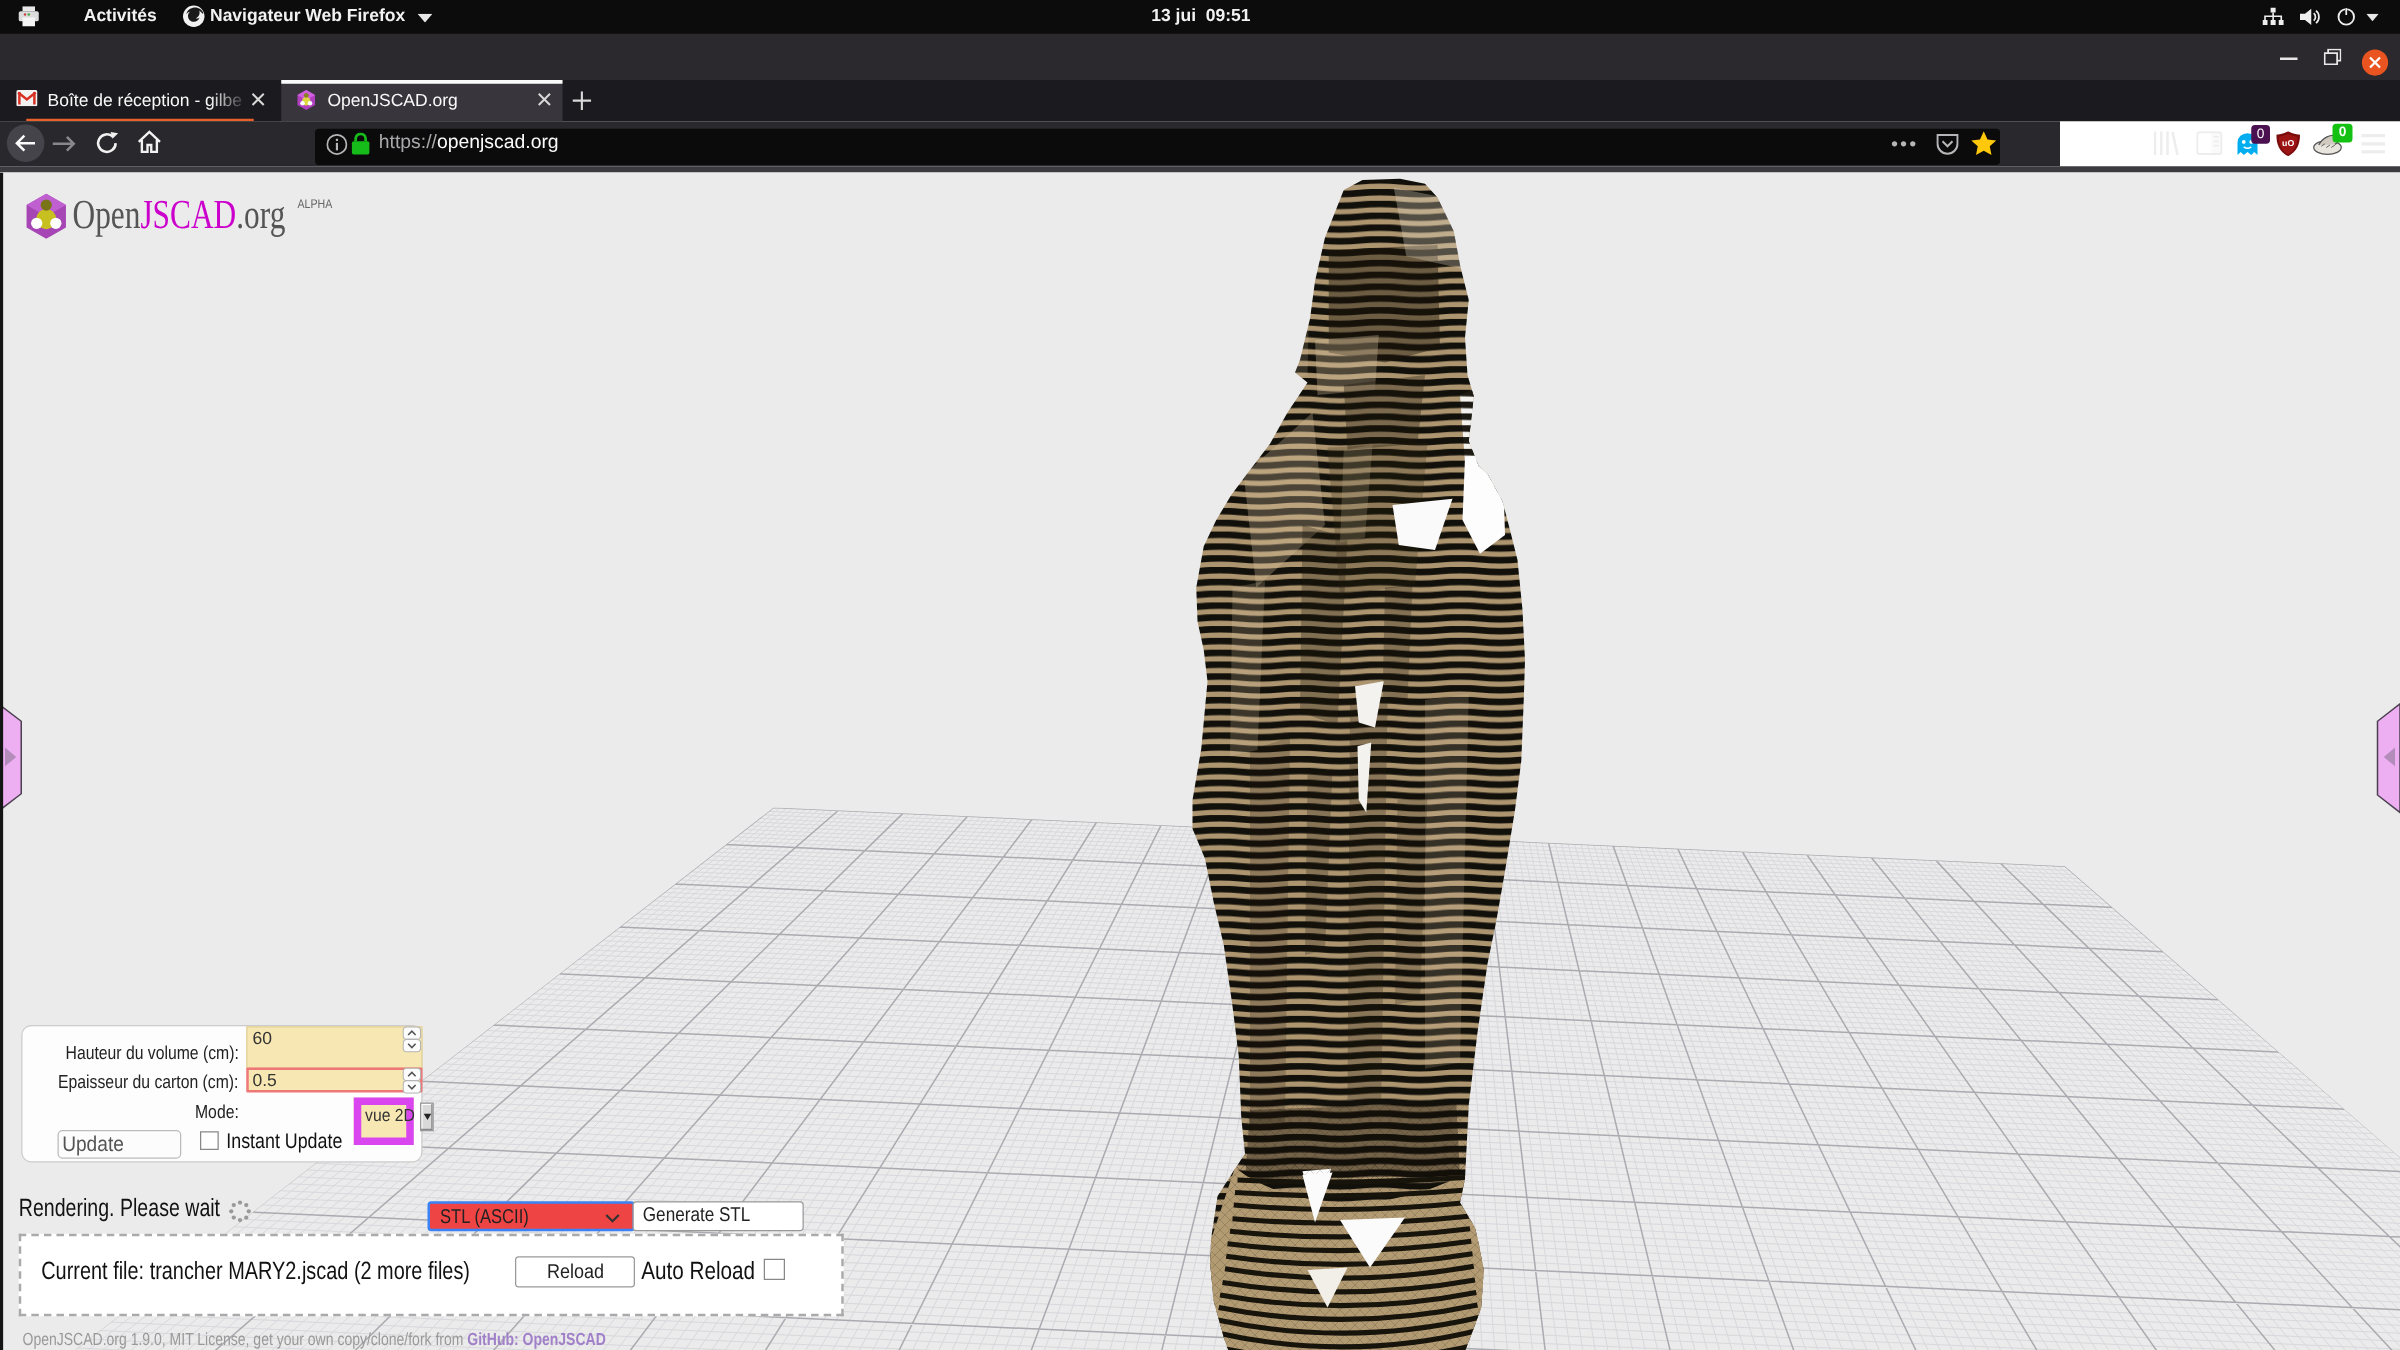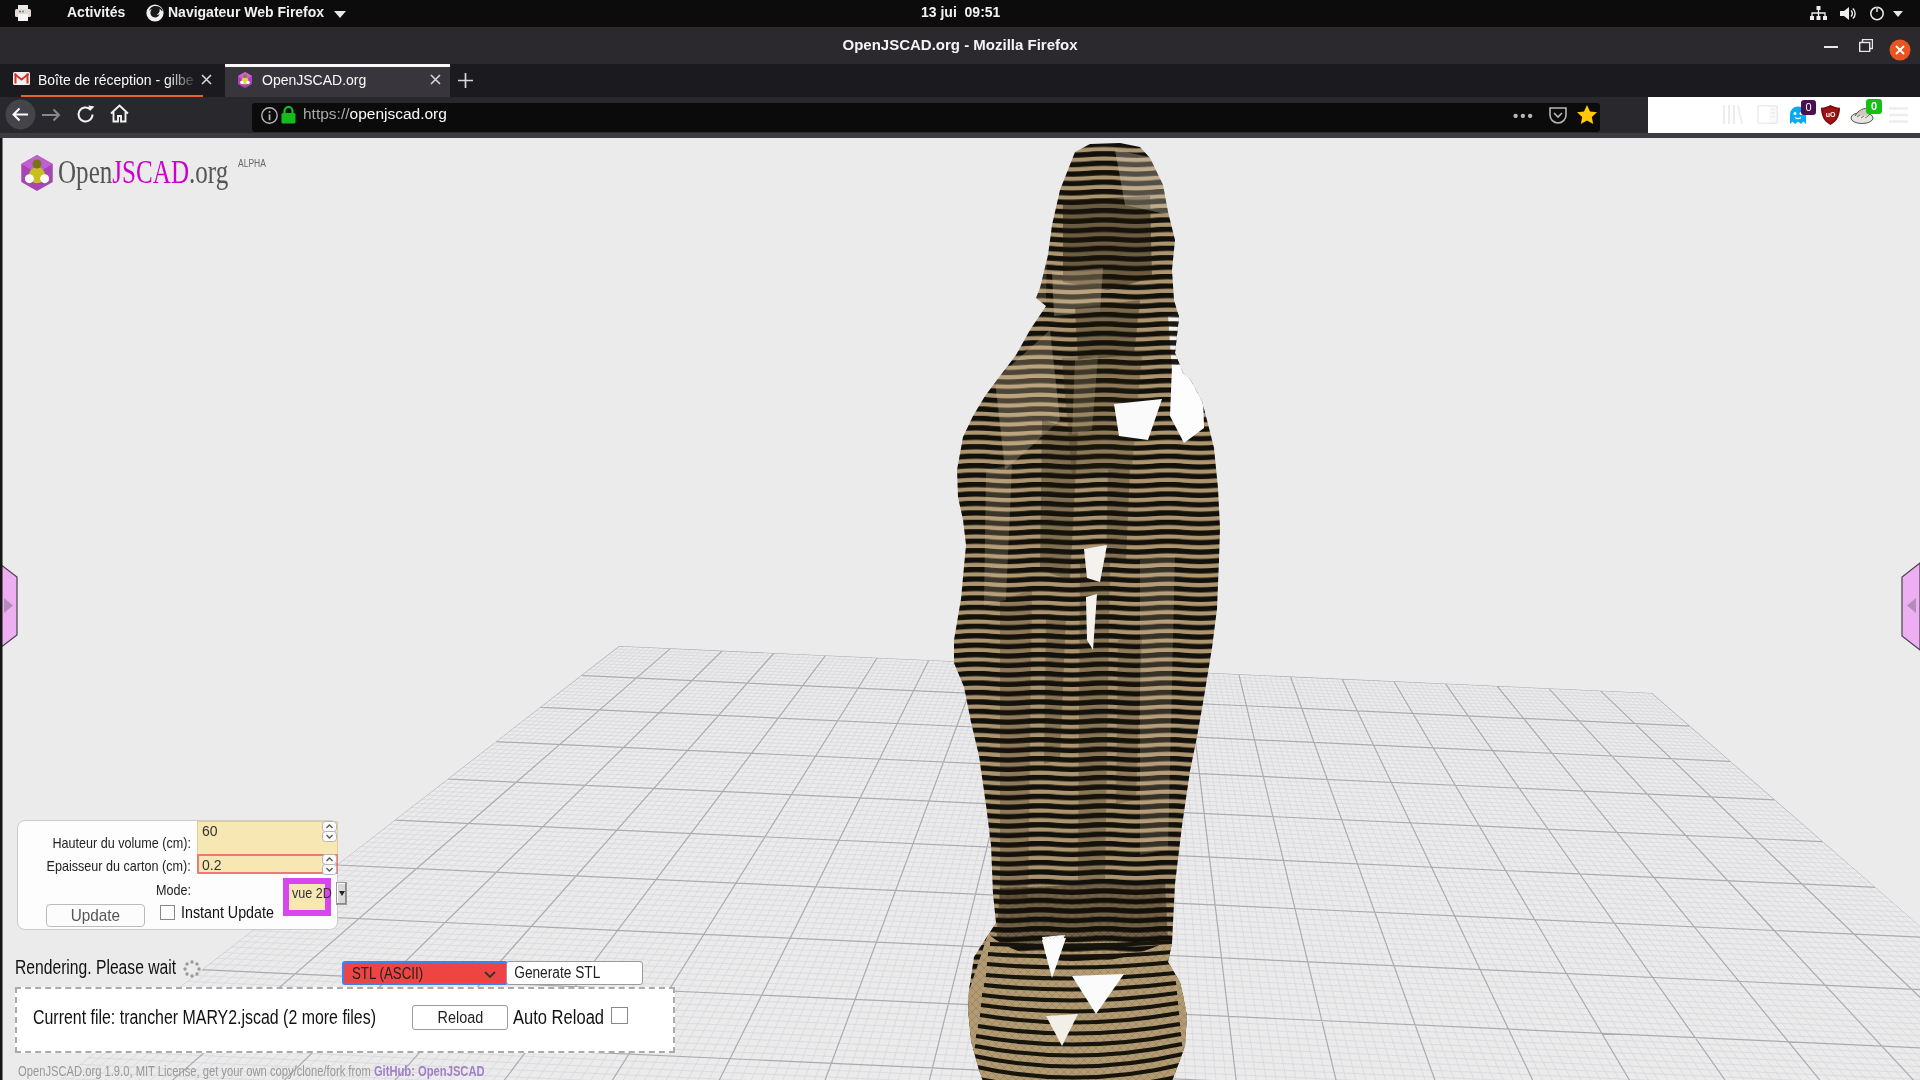--- a/index.html
+++ b/index.html
@@ -45,21 +45,20 @@
   <svg class="abs" style="left:1869px;top:5px" width="16" height="16" viewBox="0 0 16 16">
     <circle cx="8" cy="8.5" r="6.2" fill="none" stroke="#eee" stroke-width="1.5"></circle>
       <rect x="7.2" y="0.5" width="1.6" height="7" fill="#0c0c0c"></rect>
       <rect x="7.3" y="1.5" width="1.4" height="5.5" fill="#eee"></rect>
   </svg>
   <svg class="abs" style="left:1893px;top:11px" width="10" height="6">
       <polygon points="0,0 10,0 5,6" fill="#e8e8e8"></polygon>
     </svg>
 </div>
 <div id="titlebar">
-  <div style="text-align:center;margin-top:9px">OpenJSCAD.org - Mozilla Firefox</div>
   <div class="abs" style="left:1824px;top:19px;width:14px;height:2px;background:#e8e8e8"></div>
   <svg class="abs" style="left:1859px;top:12px" width="14" height="13">
       <rect x="3.5" y="0.5" width="10" height="9" fill="none" stroke="#e8e8e8" stroke-width="1.4"></rect>
       <rect x="0.7" y="3.5" width="10" height="9" fill="#2b292e" stroke="#e8e8e8" stroke-width="1.4"></rect>
     </svg>
   <svg class="abs" style="left:1889px;top:35px;top:12px" width="22" height="22">
       <circle cx="11" cy="11" r="10.5" fill="#e95420"></circle>
       <path d="M7 7l8 8M15 7l-8 8" stroke="#fff" stroke-width="1.8"></path>
     </svg>
 </div>
@@ -262,35 +261,35 @@
     <div class="abs" style="left:179px;top:0;width:141px;height:34px;background:#f7e7b3;border:1px solid #e0d09a">
       <span style="font-size:14px;color:#333;margin-left:4px">60</span>
       <svg class="abs" style="right:0px;top:-1px" width="15" height="21" viewBox="0 0 15 21">
           <rect x="0.5" y="0.5" width="14" height="10" rx="3" fill="#fcfcfc" stroke="#b5b5b5"></rect>
           <rect x="0.5" y="10.5" width="14" height="10" rx="3" fill="#fcfcfc" stroke="#b5b5b5"></rect>
           <path d="M4.5 7l3-3 3 3M4.5 14l3 3 3-3" fill="none" stroke="#555" stroke-width="1.3"></path>
         </svg>
     </div>
     <div class="abs" style="right:146px;top:36px;font-size:15px;color:#222;transform:scaleX(0.84);transform-origin:100% 0;white-space:nowrap">Epaisseur du carton (cm):</div>
     <div class="abs" style="left:179px;top:33px;width:141px;height:20px;background:#f7e7b3;border:2px solid #e77;border-radius:1px">
-      <span style="font-size:14px;color:#333;margin-left:3px">0.2</span>
+      <span style="font-size:14px;color:#333;margin-left:3px">0.5</span>
       <svg class="abs" style="right:-1px;top:-2px" width="15" height="21" viewBox="0 0 15 21">
           <rect x="0.5" y="0.5" width="14" height="10" rx="3" fill="#fcfcfc" stroke="#b5b5b5"></rect>
           <rect x="0.5" y="10.5" width="14" height="10" rx="3" fill="#fcfcfc" stroke="#b5b5b5"></rect>
           <path d="M4.5 7l3-3 3 3M4.5 14l3 3 3-3" fill="none" stroke="#555" stroke-width="1.3"></path>
         </svg>
     </div>
     <div class="abs" style="left:138px;top:60px;font-size:15px;color:#222;transform:scaleX(0.84);transform-origin:0 0">Mode:</div>
     <div class="abs" style="left:265px;top:57px;width:48px;height:38px;background:#f7e7b3;border:6px solid #d946ef">
       <span style="font-size:14px;color:#333;margin-left:3px;display:inline-block;transform:scaleX(0.9);transform-origin:0 0;white-space:nowrap">vue 2D</span>
       <div class="abs" style="left:47px;top:-2px;width:11px;height:23px;background:#d9d9d9;border:1px solid #999;box-shadow:inset -1px -1px 0 #888,inset 1px 1px 0 #fff">
           <div style="width:0;height:0;border:3.5px solid transparent;border-top:5px solid #222;margin:8px auto 0"></div>
         </div>
     </div>
-    <div class="abs" style="left:28px;top:83px;width:99px;height:23px;border:1px solid #bbb;border-radius:4px;background:#fcfcfc;text-align:center;font-size:17px;color:#555;line-height:21px"><span style="display:inline-block;transform:scaleX(0.9)">Update</span></div>
+    <div class="abs" style="left:28px;top:83px;width:99px;height:23px;border:1px solid #bbb;border-radius:4px;background:#fcfcfc;text-align:left;font-size:17px;color:#555;line-height:21px"><span style="display:inline-block;transform:scaleX(0.9)">Update</span></div>
     <div class="abs" style="left:142px;top:84px;width:15px;height:15px;border:1px solid #888;background:#fff"></div>
     <div class="abs" style="left:163px;top:82px;font-size:17px;color:#111;transform:scaleX(0.84);transform-origin:0 0;white-space:nowrap">Instant Update</div>
   </div>
   <div class="abs" style="left:15px;top:818px;font-size:20px;color:#111;transform:scaleX(0.783);transform-origin:0 0;white-space:nowrap">Rendering. Please wait</div>
   <svg class="abs" style="left:183px;top:822px" width="18" height="18" viewBox="0 0 18 18">
     <g fill="#999">
         <circle cx="9" cy="2" r="1.7"></circle>
         <circle cx="14" cy="4" r="1.7"></circle>
         <circle cx="16" cy="9" r="1.7"></circle>
         <circle cx="14" cy="14" r="1.7"></circle>

